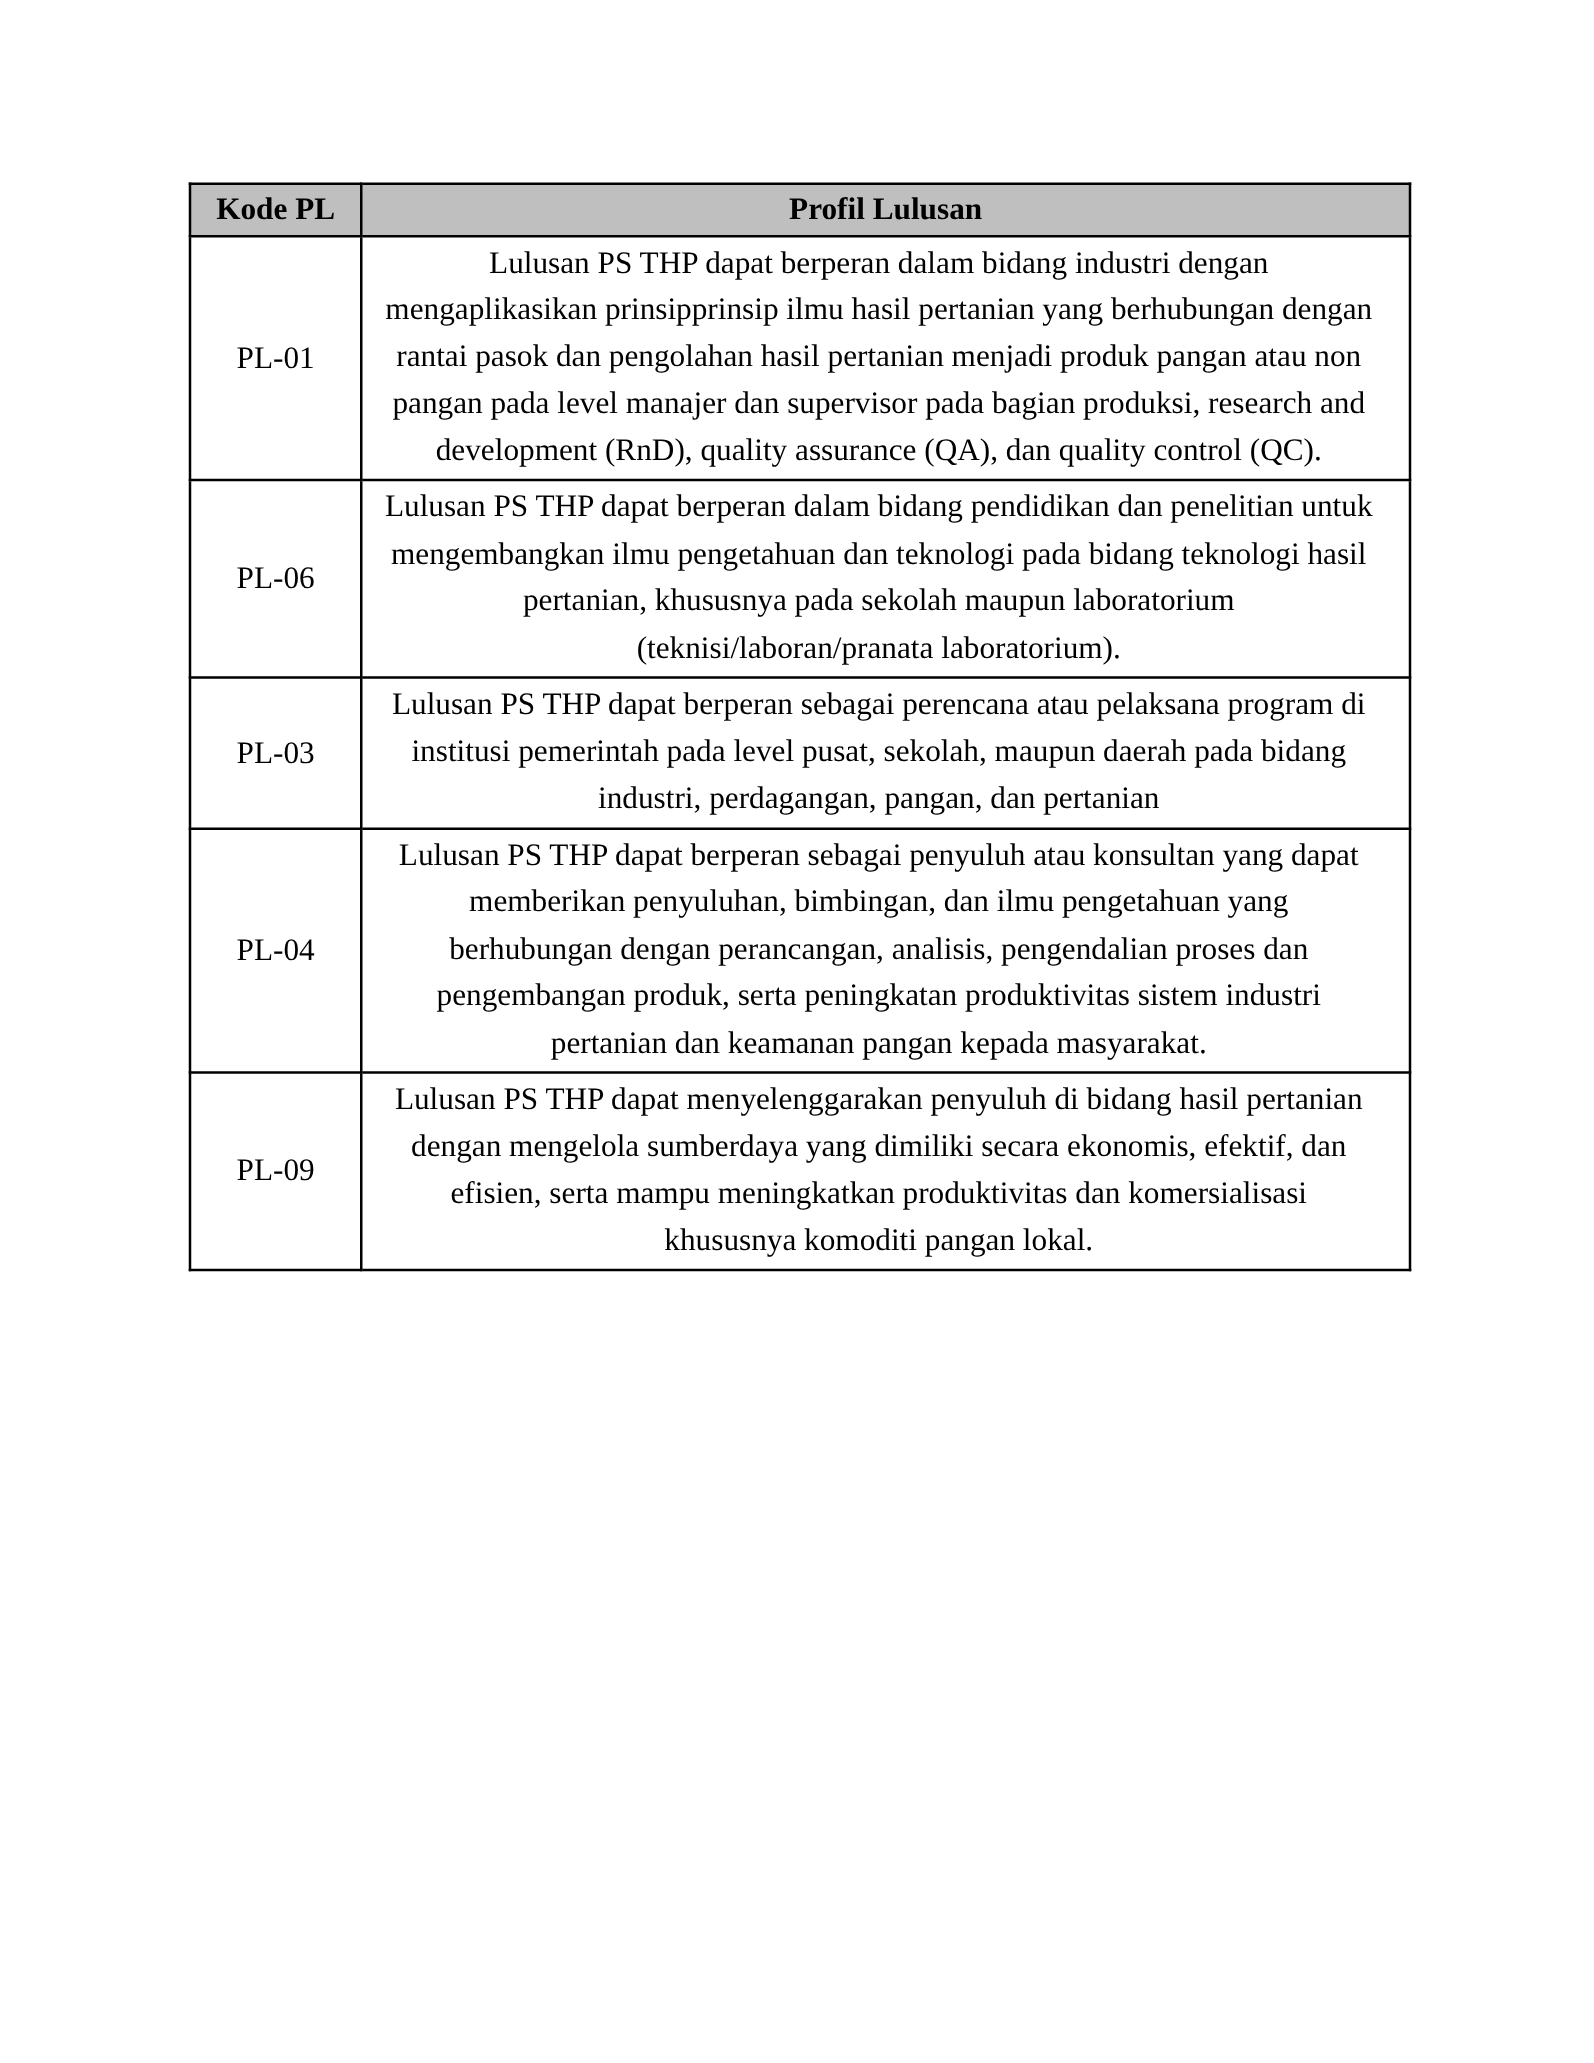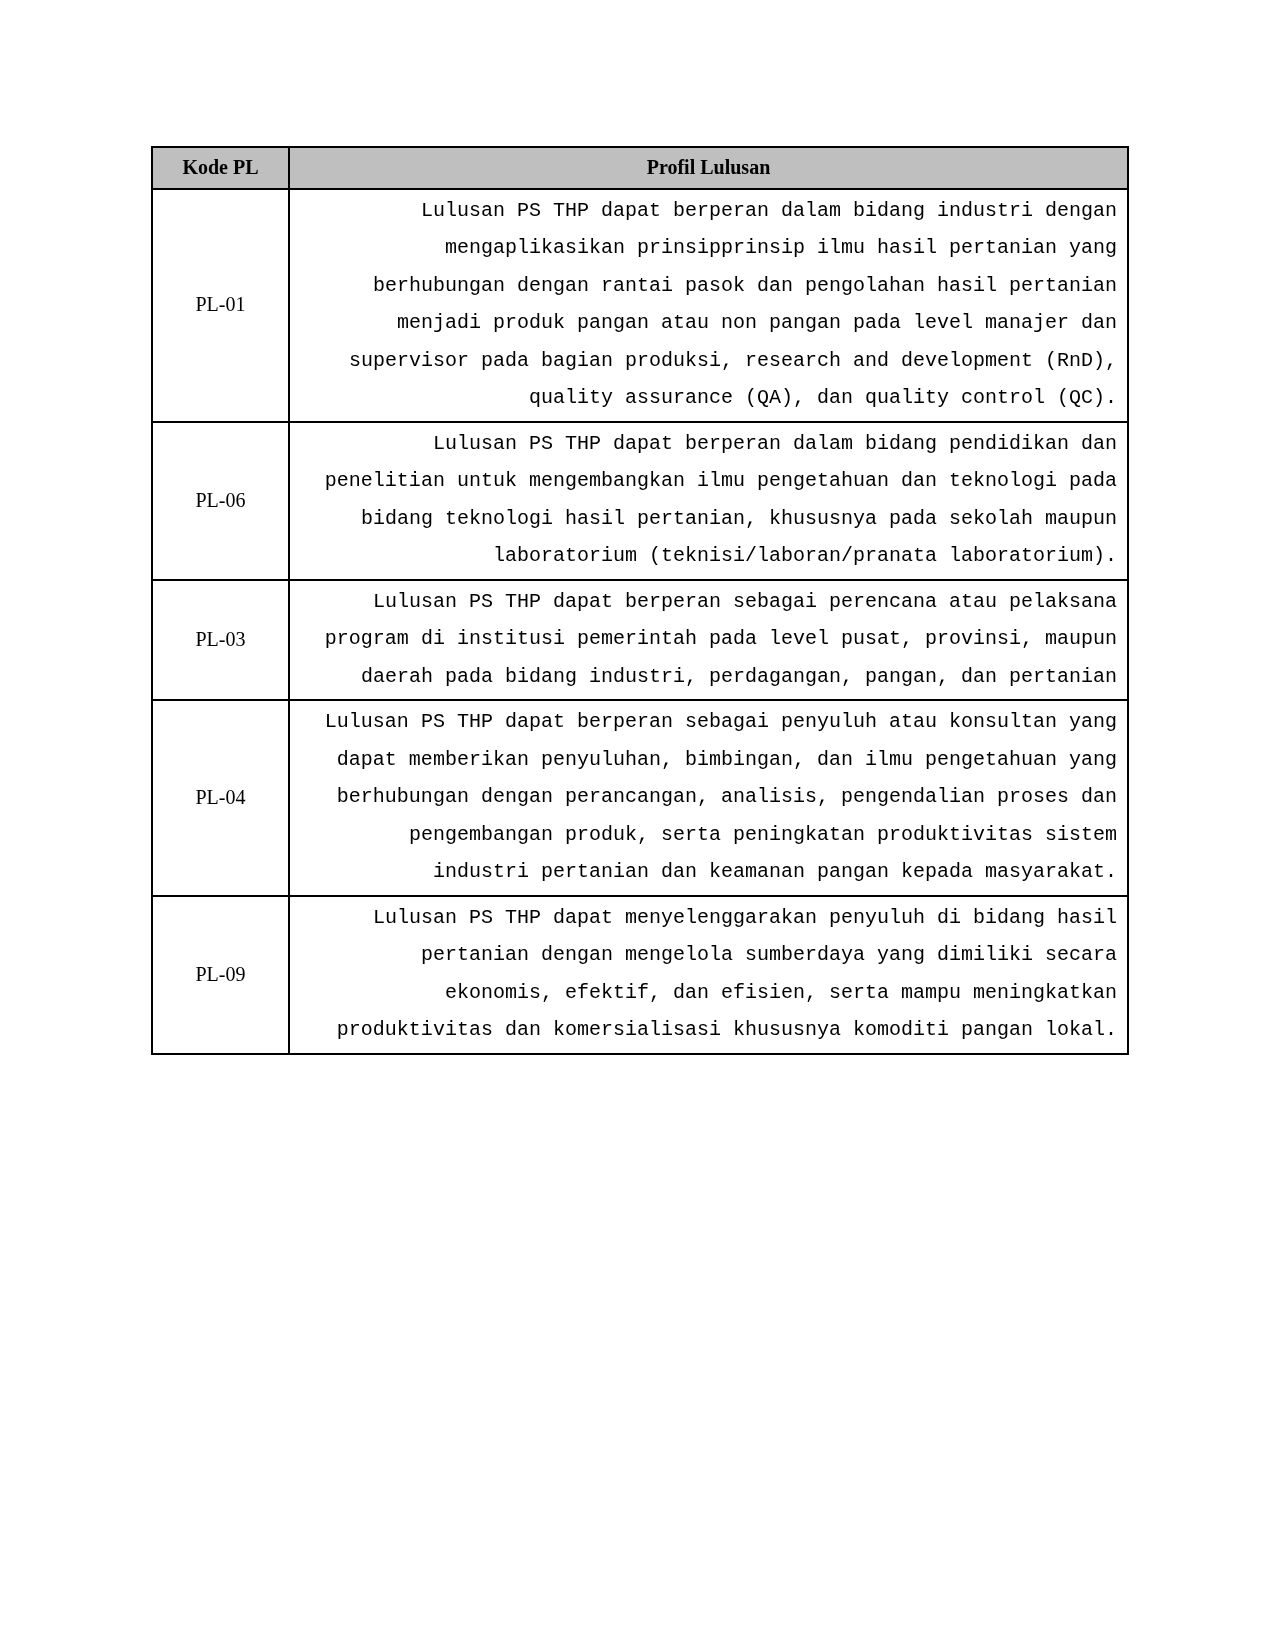--- a/index.html
+++ b/index.html
@@ -13,21 +13,21 @@
     color: #000000;
     overflow: hidden;
   }
   table.profil-table {
     position: absolute;
     left: 151px;
     top: 146px;
     width: 976px;
     border-collapse: collapse;
     table-layout: fixed;
-    font-size: 20px;
+    font-size: 25px;
     line-height: 37.5px;
   }
   table.profil-table th,
   table.profil-table td {
     border: 2px solid #000000;
   }
   col.code-col { width: 137px; }
   col.profile-col { width: 839px; }
   thead th {
     background: #bfbfbf;
@@ -35,24 +35,23 @@
     text-align: center;
     vertical-align: middle;
     padding: 1px 4px;
   }
   td.code-cell {
     text-align: center;
     vertical-align: middle;
     padding: 1px 20px;
   }
   td.profile-cell {
-    text-align: right;
+    text-align: center;
     vertical-align: top;
-    padding: 2px 10px 4px 17px;
-    font-family: Liberation Mono, monospace;
+    padding: 2px 28px 4px 17px;
   }
 </style>
 </head>
 <body>
 
 <div class="page">
   <table class="profil-table">
     <colgroup>
       <col class="code-col">
       <col class="profile-col">
@@ -67,21 +66,21 @@
       <tr>
         <td class="code-cell">PL-01</td>
         <td class="profile-cell">Lulusan PS THP dapat berperan dalam bidang industri dengan mengaplikasikan prinsipprinsip ilmu hasil pertanian yang berhubungan dengan rantai pasok dan pengolahan hasil pertanian menjadi produk pangan atau non pangan pada level manajer dan supervisor pada bagian produksi, research and development (RnD), quality assurance (QA), dan quality control (QC).</td>
       </tr>
       <tr>
         <td class="code-cell">PL-06</td>
         <td class="profile-cell">Lulusan PS THP dapat berperan dalam bidang pendidikan dan penelitian untuk mengembangkan ilmu pengetahuan dan teknologi pada bidang teknologi hasil pertanian, khususnya pada sekolah maupun laboratorium (teknisi/laboran/pranata laboratorium).</td>
       </tr>
       <tr>
         <td class="code-cell">PL-03</td>
-        <td class="profile-cell">Lulusan PS THP dapat berperan sebagai perencana atau pelaksana program di institusi pemerintah pada level pusat, provinsi, maupun daerah pada bidang industri, perdagangan, pangan, dan pertanian</td>
+        <td class="profile-cell">Lulusan PS THP dapat berperan sebagai perencana atau pelaksana program di institusi pemerintah pada level pusat, sekolah, maupun daerah pada bidang industri, perdagangan, pangan, dan pertanian</td>
       </tr>
       <tr>
         <td class="code-cell">PL-04</td>
         <td class="profile-cell">Lulusan PS THP dapat berperan sebagai penyuluh atau konsultan yang dapat memberikan penyuluhan, bimbingan, dan ilmu pengetahuan yang berhubungan dengan perancangan, analisis, pengendalian proses dan pengembangan produk, serta peningkatan produktivitas sistem industri pertanian dan keamanan pangan kepada masyarakat.</td>
       </tr>
       <tr>
         <td class="code-cell">PL-09</td>
         <td class="profile-cell">Lulusan PS THP dapat menyelenggarakan penyuluh di bidang hasil pertanian dengan mengelola sumberdaya yang dimiliki secara ekonomis, efektif, dan efisien, serta mampu meningkatkan produktivitas dan komersialisasi khususnya komoditi pangan lokal.</td>
       </tr>
     </tbody>

